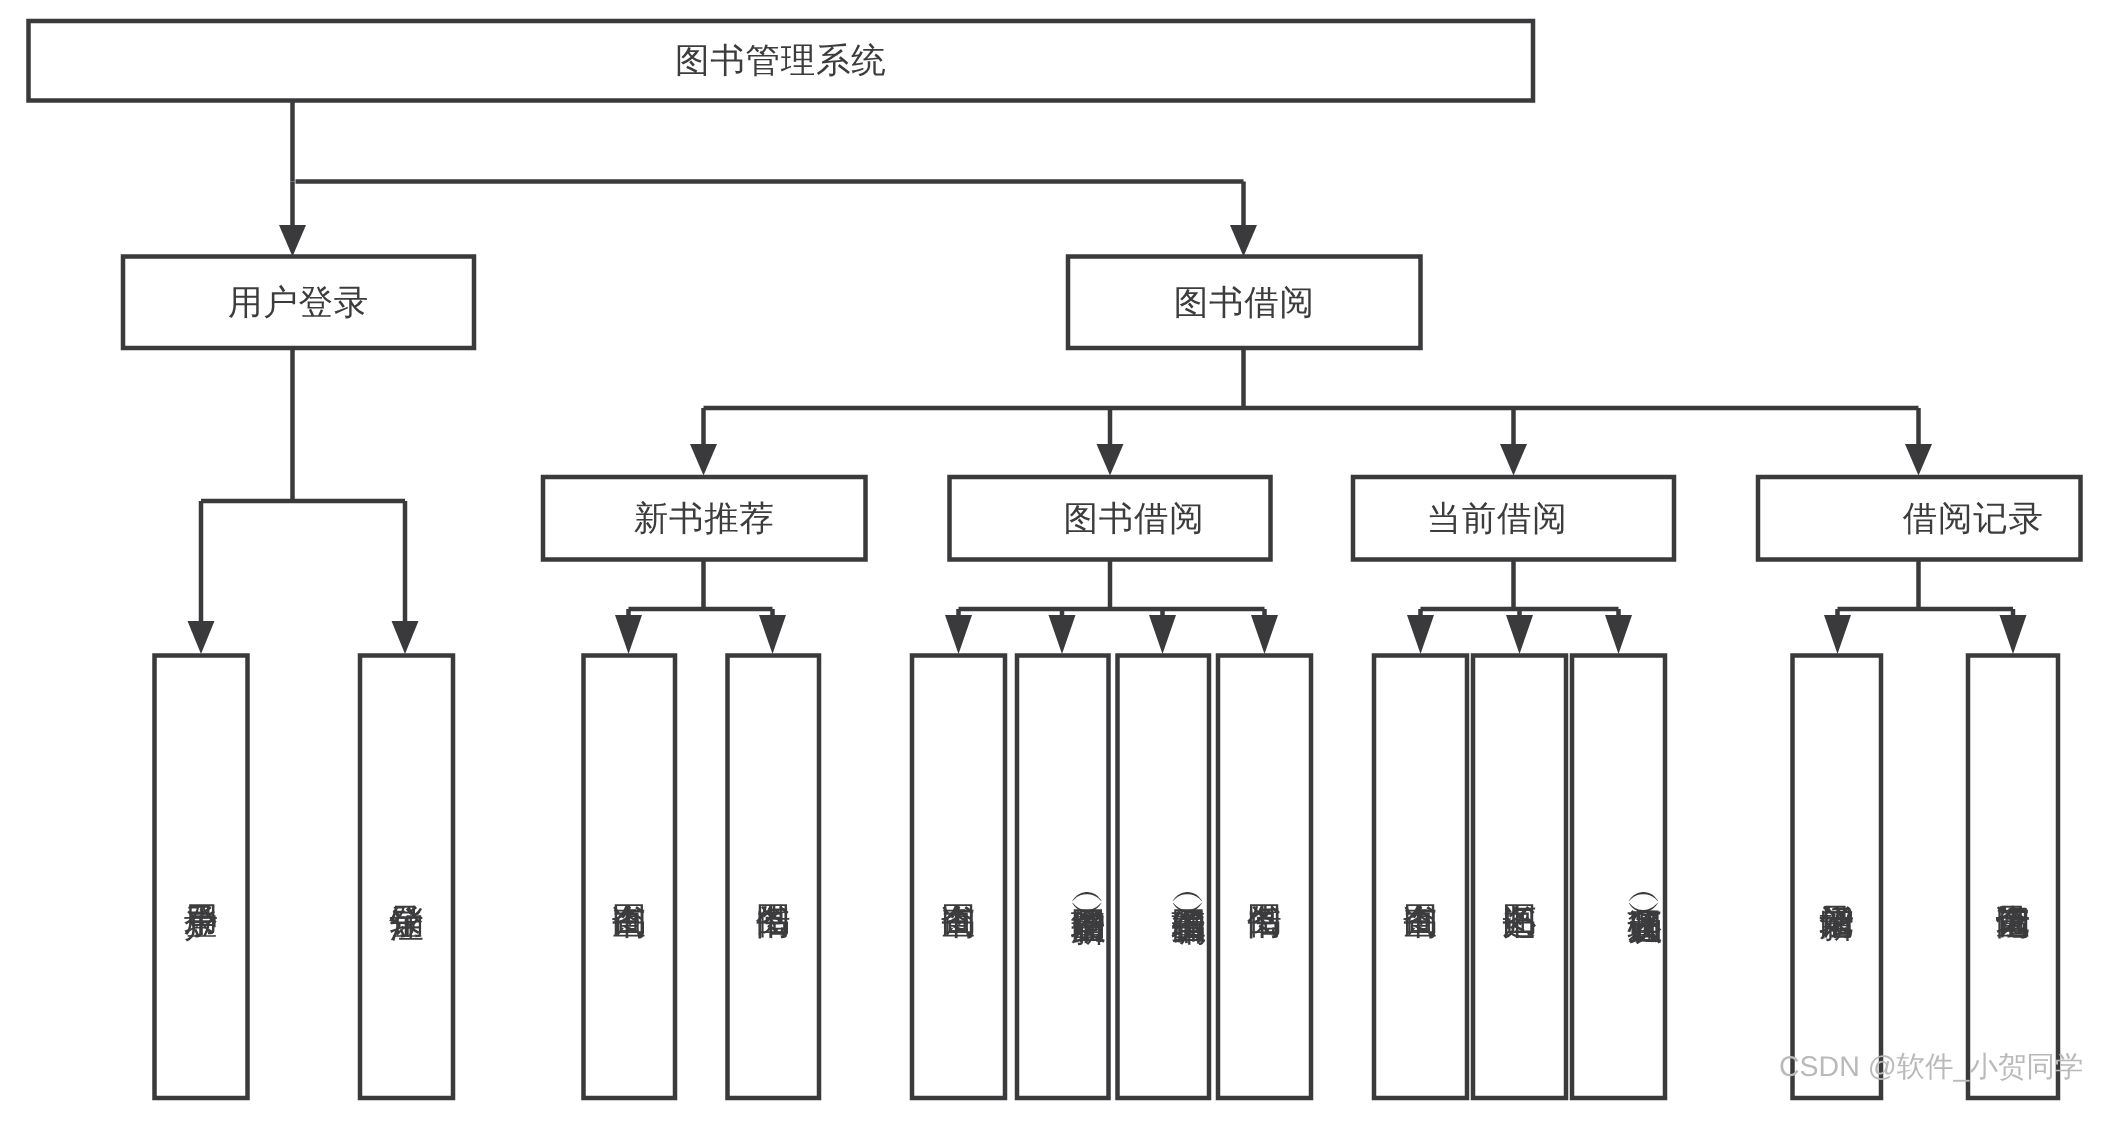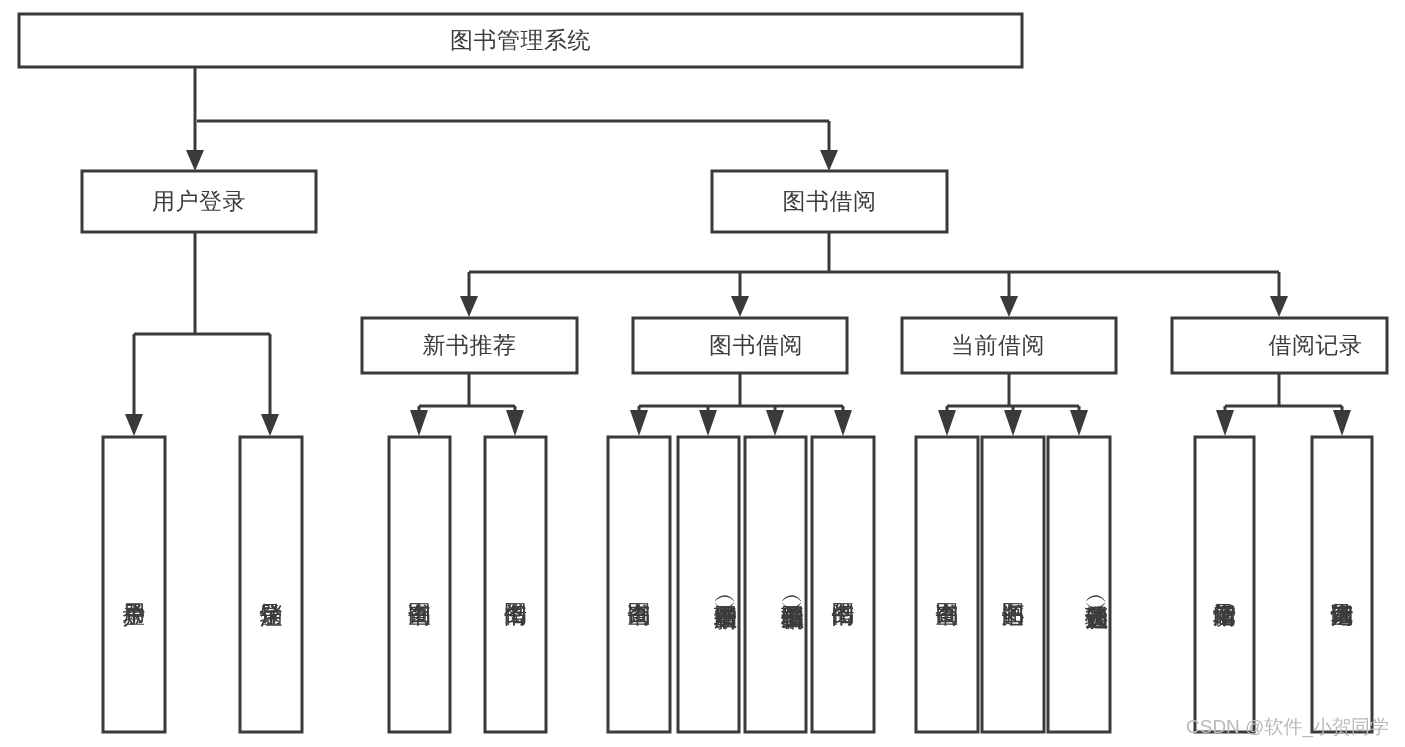--- a/index.html
+++ b/index.html
@@ -64,21 +64,21 @@
     font-size: 23px;
     line-height: 1.18;
     writing-mode: vertical-rl;
     text-orientation: upright;
     white-space: nowrap;
     pointer-events: none;
   }
   .watermark {
     position: absolute;
     left: 1186px;
-    top: 714px;
+    top: 698px;
     font-family: "Liberation Sans", "DejaVu Sans", sans-serif;
     font-size: 19px;
     color: #b9b9b9;
     white-space: nowrap;
     pointer-events: none;
   }
   .hit-layer {
     position: absolute;
     top: 0;
     left: 0;

